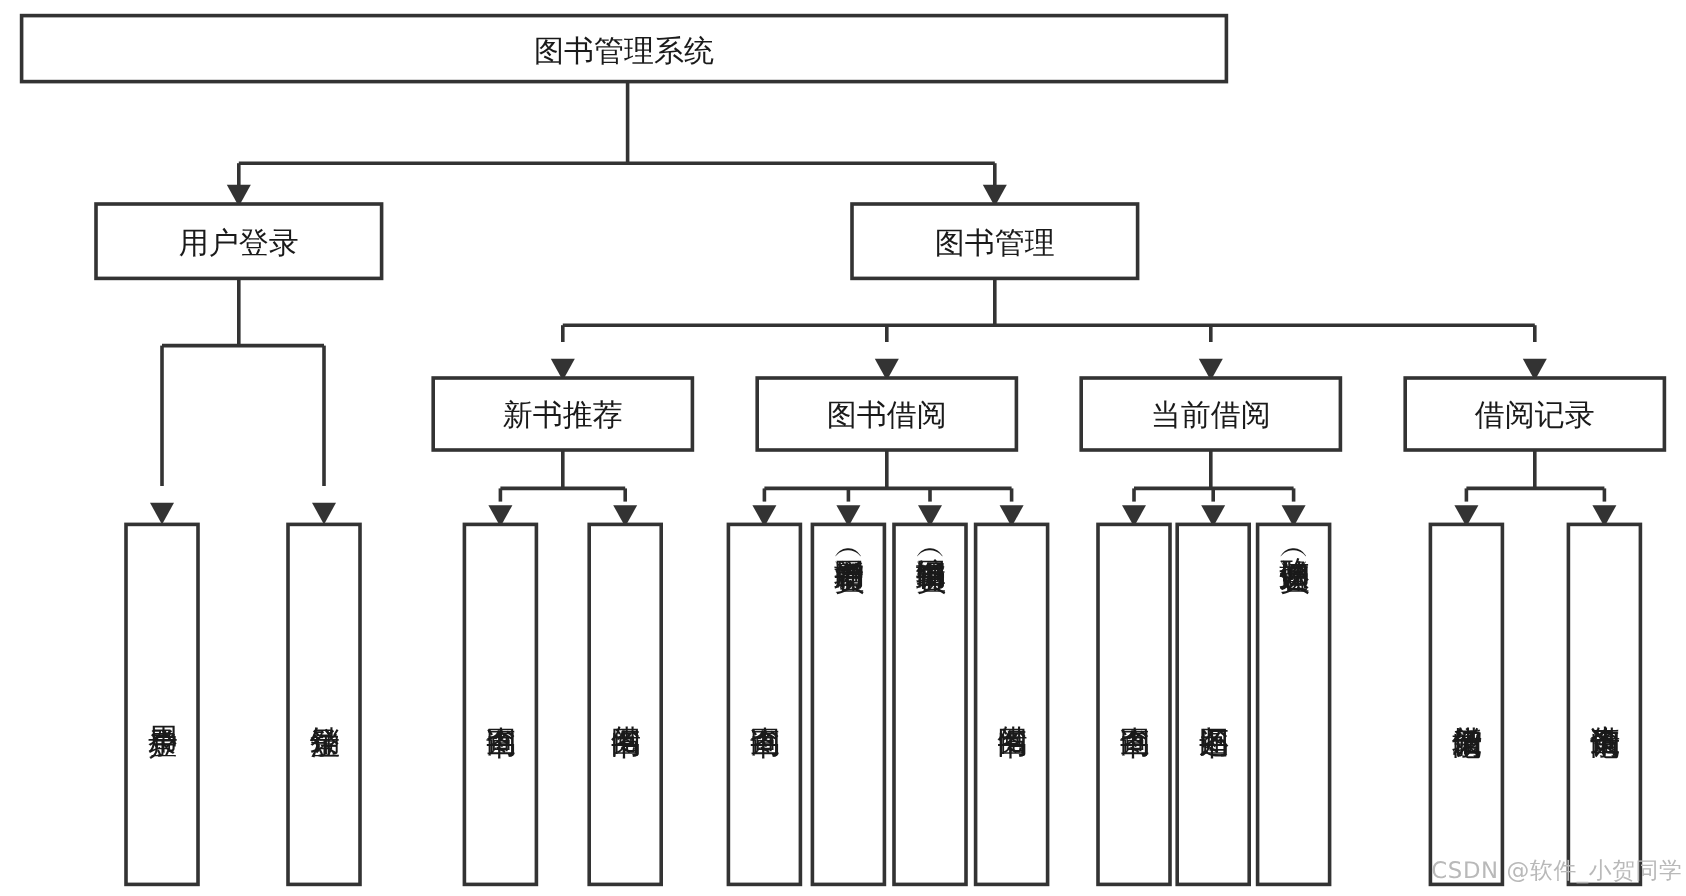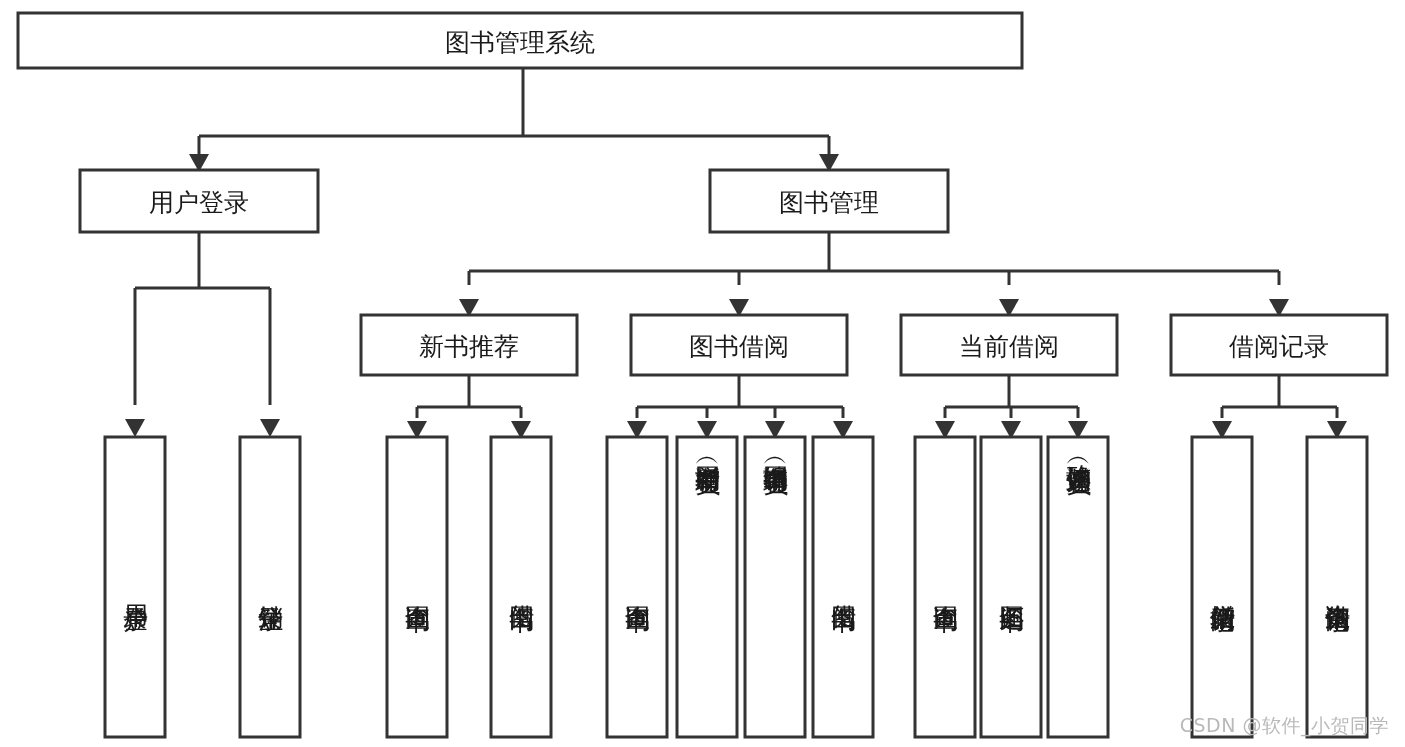--- a/index.html
+++ b/index.html
@@ -61,21 +61,21 @@
     line-height: 1.22;
     color: #1a1a1a;
     writing-mode: vertical-rl;
     text-orientation: upright;
     letter-spacing: 1px;
     white-space: nowrap;
     text-align: center;
   }
   .watermark {
     position: absolute;
-    right: 16px;
+    right: 3px;
     bottom: 8px;
     font-family: "DejaVu Sans", "Liberation Sans", sans-serif;
     font-size: 19px;
     color: #b9b9b9;
     letter-spacing: 0.5px;
     white-space: nowrap;
     pointer-events: none;
   }
 </style>
 </head>

